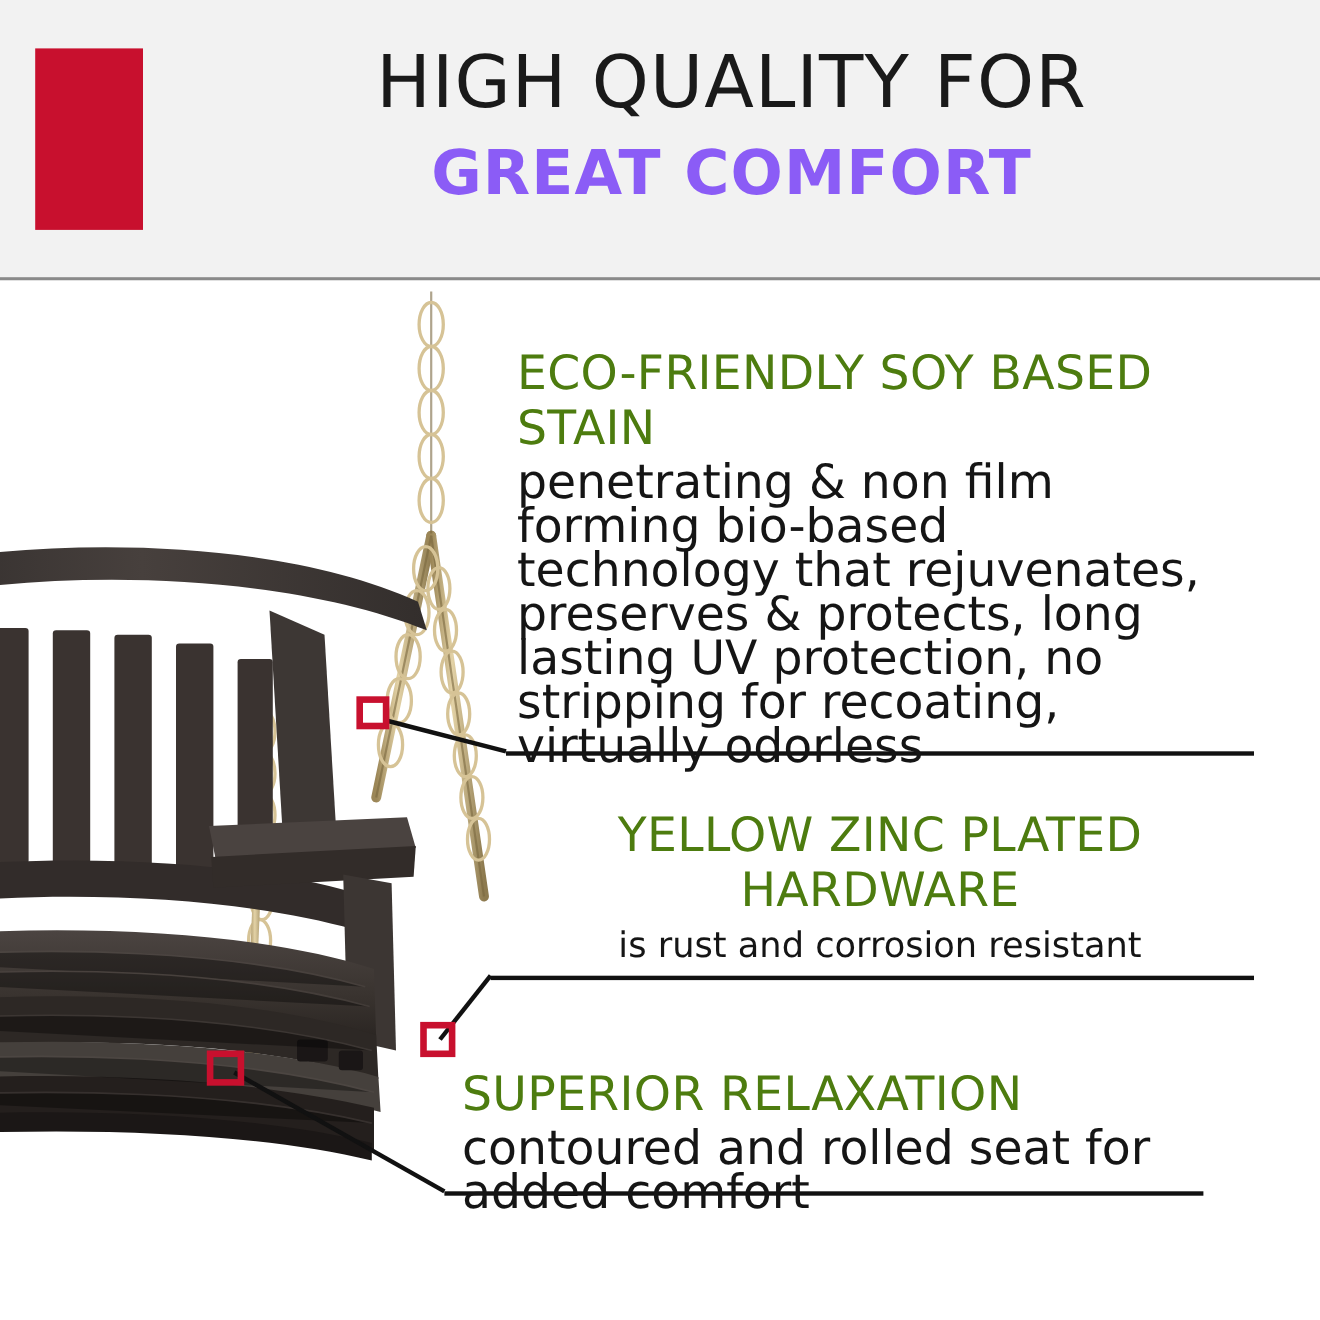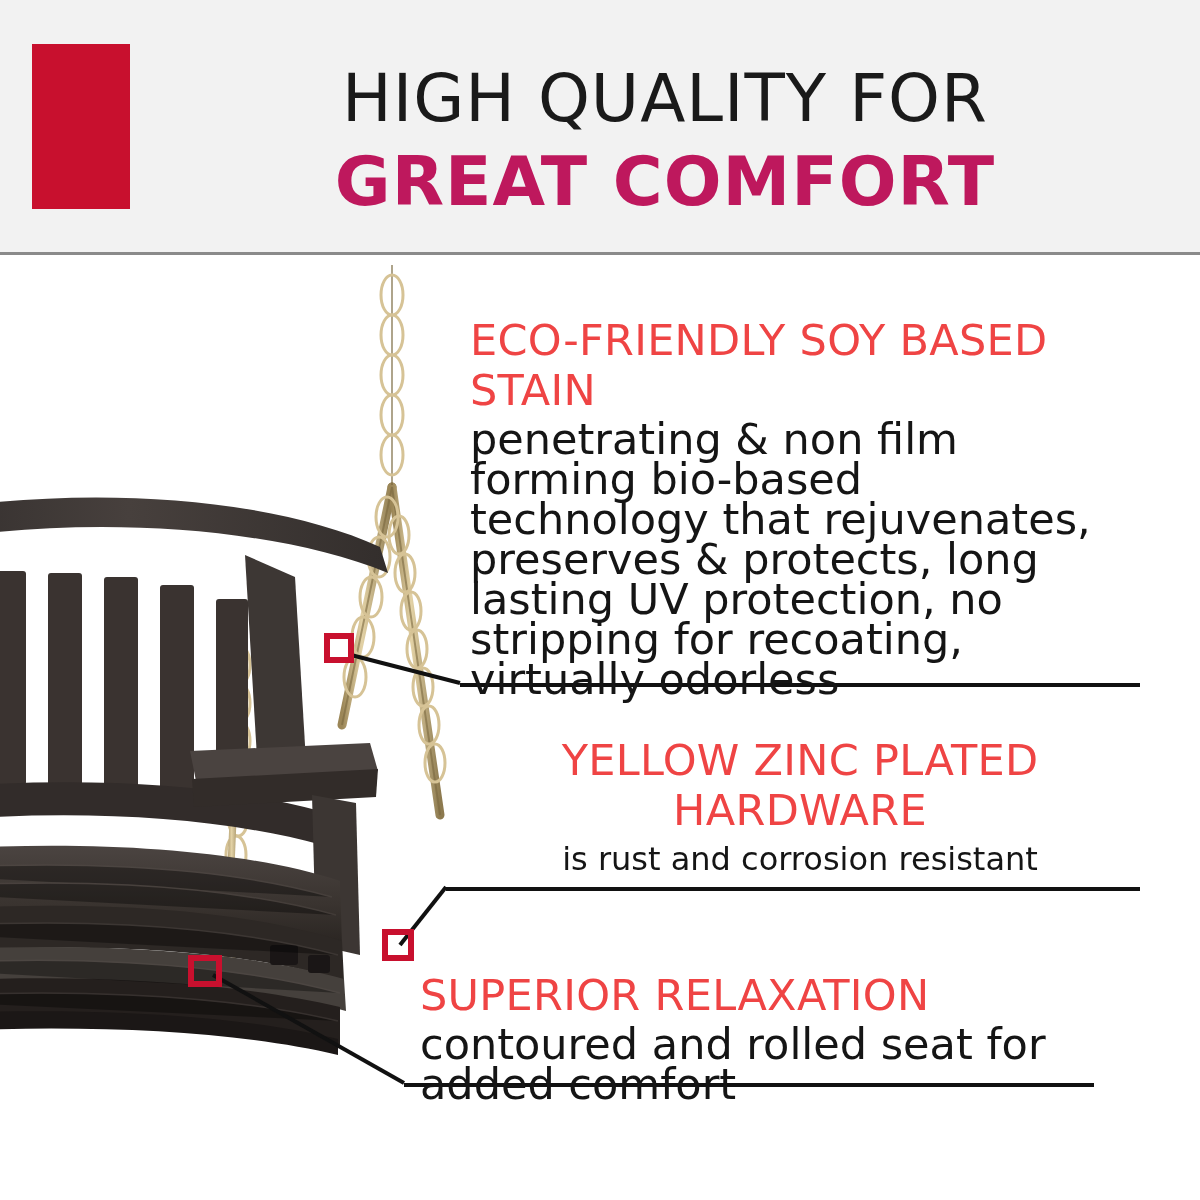--- a/index.html
+++ b/index.html
@@ -49,28 +49,27 @@
     text-align: center;
   }
   .title-line1 {
     font-family: "DejaVu Sans", sans-serif;
     font-size: 66px;
     line-height: 82px;
     letter-spacing: 1px;
     color: #1a1a1a;
     font-weight: 400;
     white-space: nowrap;
-    margin-top: 24px;
   }
   .title-line2 {
     font-family: "DejaVu Sans", sans-serif;
-    font-size: 68px;
+    font-size: 56px;
     line-height: 84px;
     letter-spacing: 1px;
-    color: #be185d;
+    color: #8b5cf6;
     font-weight: 700;
     white-space: nowrap;
   }
 
   
   .body-area {
     position: absolute;
     left: 0;
     top: 255px;
     width: 1200px;
@@ -86,21 +85,21 @@
     top: 0px;
     width: 560px;
     height: 945px;
   }
 
   
   .feature {
     position: absolute;
   }
   .feature-head {
-    color: #ef4444;
+    color: #4d7c0f;
     font-family: "DejaVu Sans", sans-serif;
     font-size: 43px;
     line-height: 50px;
     font-weight: 400;
     letter-spacing: 0.3px;
   }
   .feature-body {
     color: #151515;
     font-family: "DejaVu Sans", sans-serif;
     font-size: 43px;

